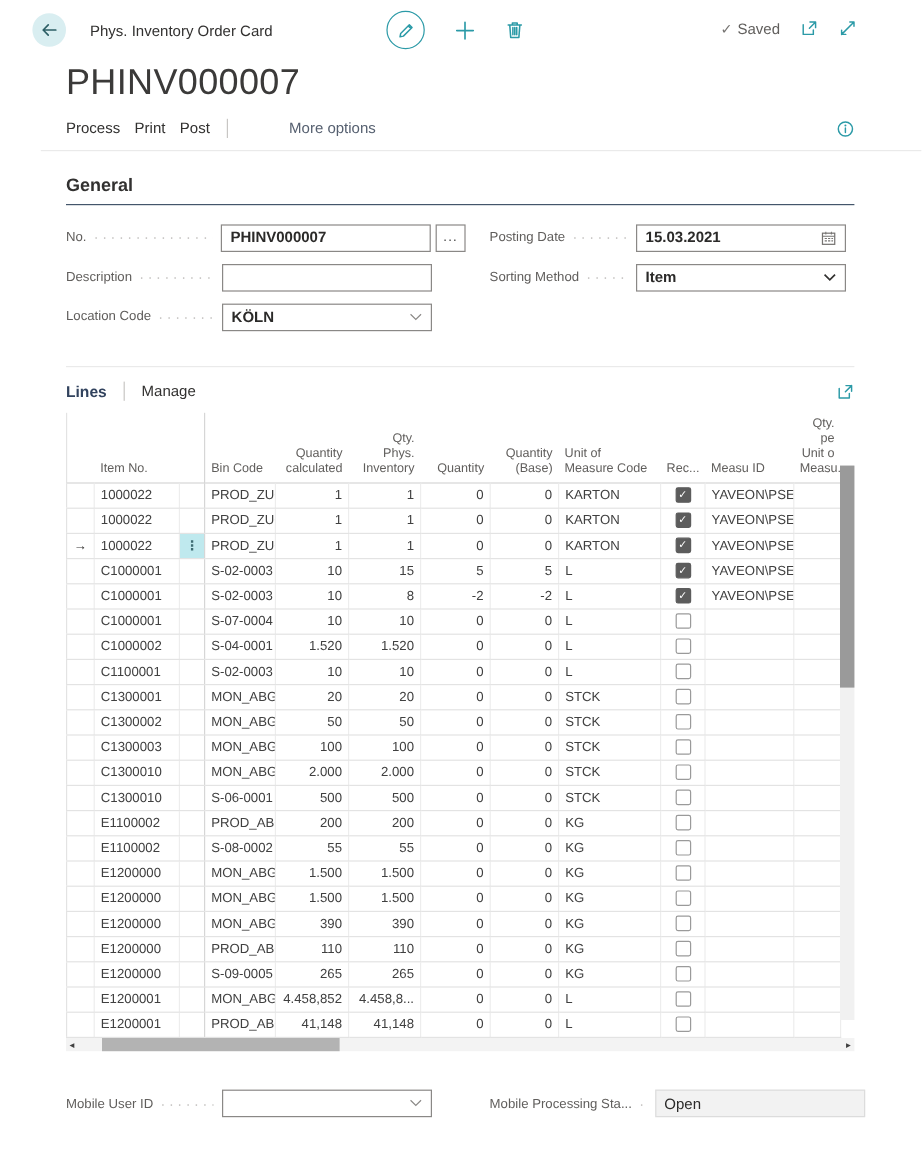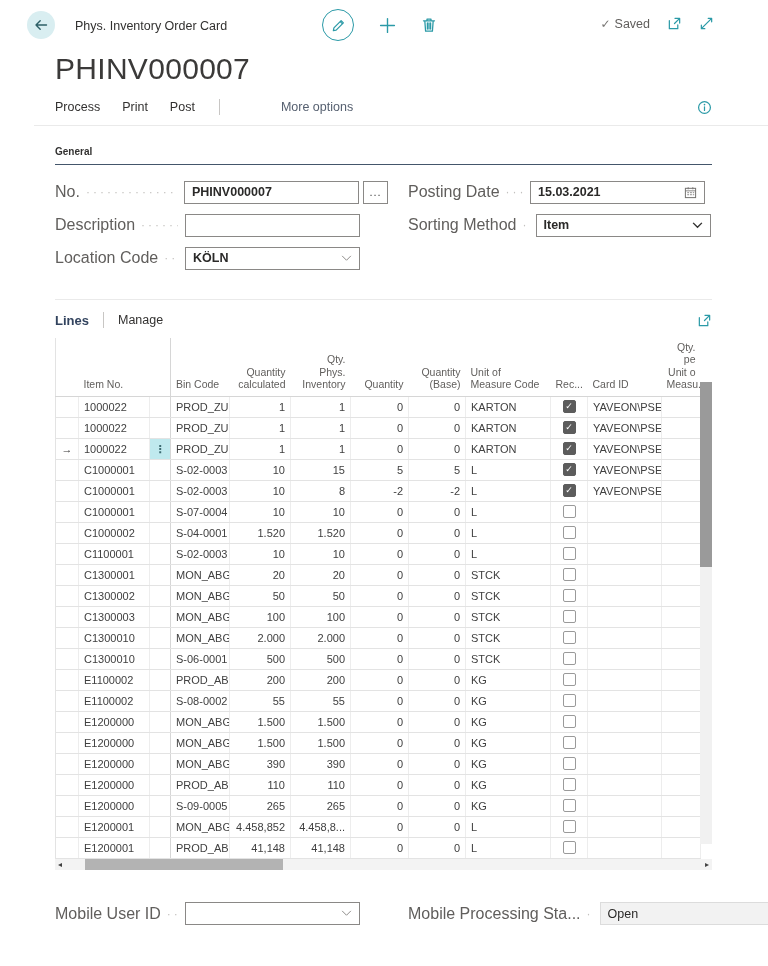--- a/index.html
+++ b/index.html
@@ -24,37 +24,37 @@
   .caption{position:absolute;left:75px;top:19px;font-size:12.5px;color:var(--ink);}
   .center-actions{position:absolute;left:322px;top:10px;height:30px;display:flex;align-items:center;gap:25px;}
   .edit-circle{width:30px;height:30px;border:1px solid var(--accent);border-radius:50%;
     display:flex;align-items:center;justify-content:center;}
   .right-actions{position:absolute;right:54px;top:16px;display:flex;align-items:center;gap:17px;}
   .saved{display:flex;align-items:center;gap:4px;font-size:12.5px;color:var(--label);}
   .saved .tick{font-size:12px;color:#767472;}
 
   
   .page-title{margin:2px 0 0 55px;font-size:30px;font-weight:300;letter-spacing:.3px;color:#3b3a39;line-height:34px;}
-  .menubar{display:flex;align-items:center;gap:22px;margin:13px 0 0 34px;padding:0 56px 10px 21px;
+  .menubar{display:flex;align-items:center;gap:12px;margin:13px 0 0 34px;padding:0 56px 10px 21px;
     border-bottom:1px solid var(--line-light);font-size:12.5px;}
   .menubar .mitem{cursor:pointer;color:var(--ink);}
   .menubar .vdiv{width:1px;height:16px;background:#c8c6c4;margin:0 2px;}
   .menubar .more{color:#566070;margin-left:37px;}
   .menubar .info{margin-left:auto;}
 
   
   .section{margin:20px 0 0 55px;width:657px;}
-  .section-h{font-size:10px;font-weight:700;color:var(--ink);padding-bottom:7px;border-bottom:1px solid #44566b;}
+  .section-h{font-size:15px;font-weight:700;color:var(--ink);padding-bottom:7px;border-bottom:1px solid #44566b;}
   .form-grid{display:flex;margin-top:15px;}
   .col-left{width:333px;}
   .col-right{width:297px;margin-left:20px;}
   .field{display:flex;align-items:center;height:24px;margin-bottom:9px;}
   .col-left .field{padding-right:28px;}
   .col-left .field.has-ellipsis{padding-right:0;}
-  .flabel{font-size:16px;color:var(--label);white-space:nowrap;}
+  .flabel{font-size:11px;color:var(--label);white-space:nowrap;}
   .leader{flex:1;min-width:6px;overflow:hidden;white-space:nowrap;color:#c3c1bf;
     font-size:12px;letter-spacing:3px;margin:0 7px 0 6px;}
   .leader::before{content:"······························";}
   .fbox{flex:0 0 auto;width:175px;height:23px;border:1px solid #8a8886;background:#fff;
     display:flex;align-items:center;padding:0 7px;font-size:12.5px;font-weight:600;color:#2b2a29;box-sizing:border-box;}
   .fbox .endicon{margin-left:auto;}
   .fbox.readonly{background:var(--readonly-bg);border:1px solid #dcdcdc;font-weight:400;}
   .ellipsis-btn{width:25px;height:23px;border:1px solid #8a8886;margin-left:4px;box-sizing:border-box;
     display:flex;align-items:center;justify-content:center;font-size:11px;letter-spacing:1px;color:#444;cursor:pointer;}
 
@@ -258,21 +258,21 @@
 calculated</th>
             <th class="al-right">Qty.
 Phys.
 Inventory</th>
             <th class="al-right">Quantity</th>
             <th class="al-right">Quantity
 (Base)</th>
             <th class="al-left">Unit of
 Measure Code</th>
             <th class="al-left">Rec...</th>
-            <th class="al-left">Card ID</th>
+            <th class="al-left">Measu ID</th>
             <th class="al-right">Qty. pe
 Unit o
 Measu..</th>
           </tr>
         </thead>
       <tbody id="lines-body">
           <tr>
             <td class="col-sel"></td>
             <td class="al-left">1000022</td>
             <td class="col-opts"></td>

